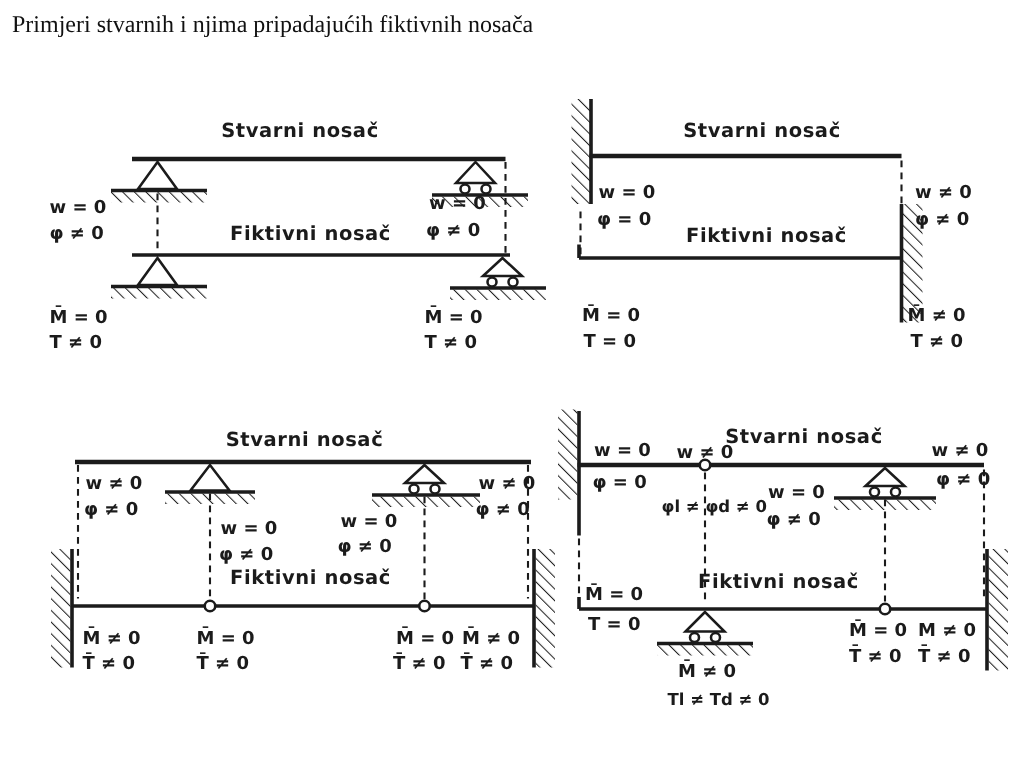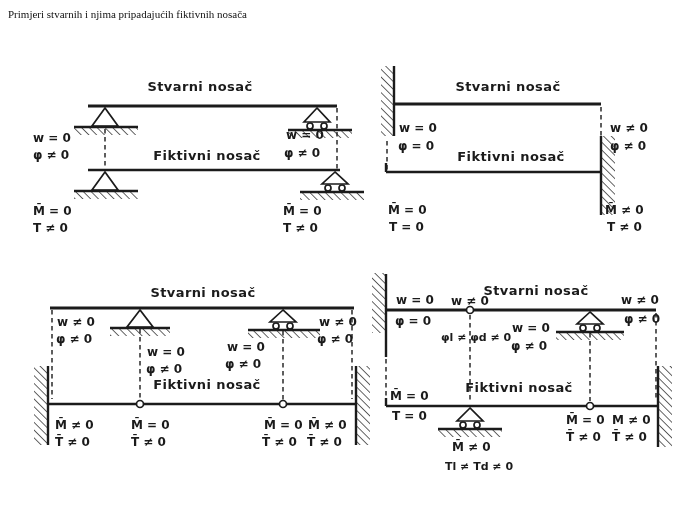--- a/index.html
+++ b/index.html
@@ -2,21 +2,21 @@
 <html><head>
 <meta charset="utf-8">
 <style>
   html,body { margin:0; padding:0; background:#e8e8e8; }
   .page {
     position:relative; width:680px; height:506px; background:#ffffff;
     font-family:"Liberation Sans", sans-serif; overflow:hidden;
   }
   .doc-title {
     position:absolute; left:8px; top:8px;
-    font-family:"Liberation Serif", serif; font-size:11px; color:#111;
+    font-family:"Liberation Serif", serif; font-size:16px; color:#111;
     white-space:nowrap;
   }
   svg.canvas { position:absolute; left:0; top:0; }
   .ln  { stroke:#1b1b1b; fill:none; }
   .w3  { stroke-width:3; }
   .w25 { stroke-width:2.4; }
   .dash { stroke:#1b1b1b; stroke-width:1.4; stroke-dasharray:4.5 3.5; fill:none; }
   .sup { stroke:#1b1b1b; stroke-width:1.7; fill:#ffffff; }
   .hinge { stroke:#1b1b1b; stroke-width:1.7; fill:#ffffff; }
   text { font-family:"DejaVu Sans", sans-serif; font-weight:bold; font-size:12px;

